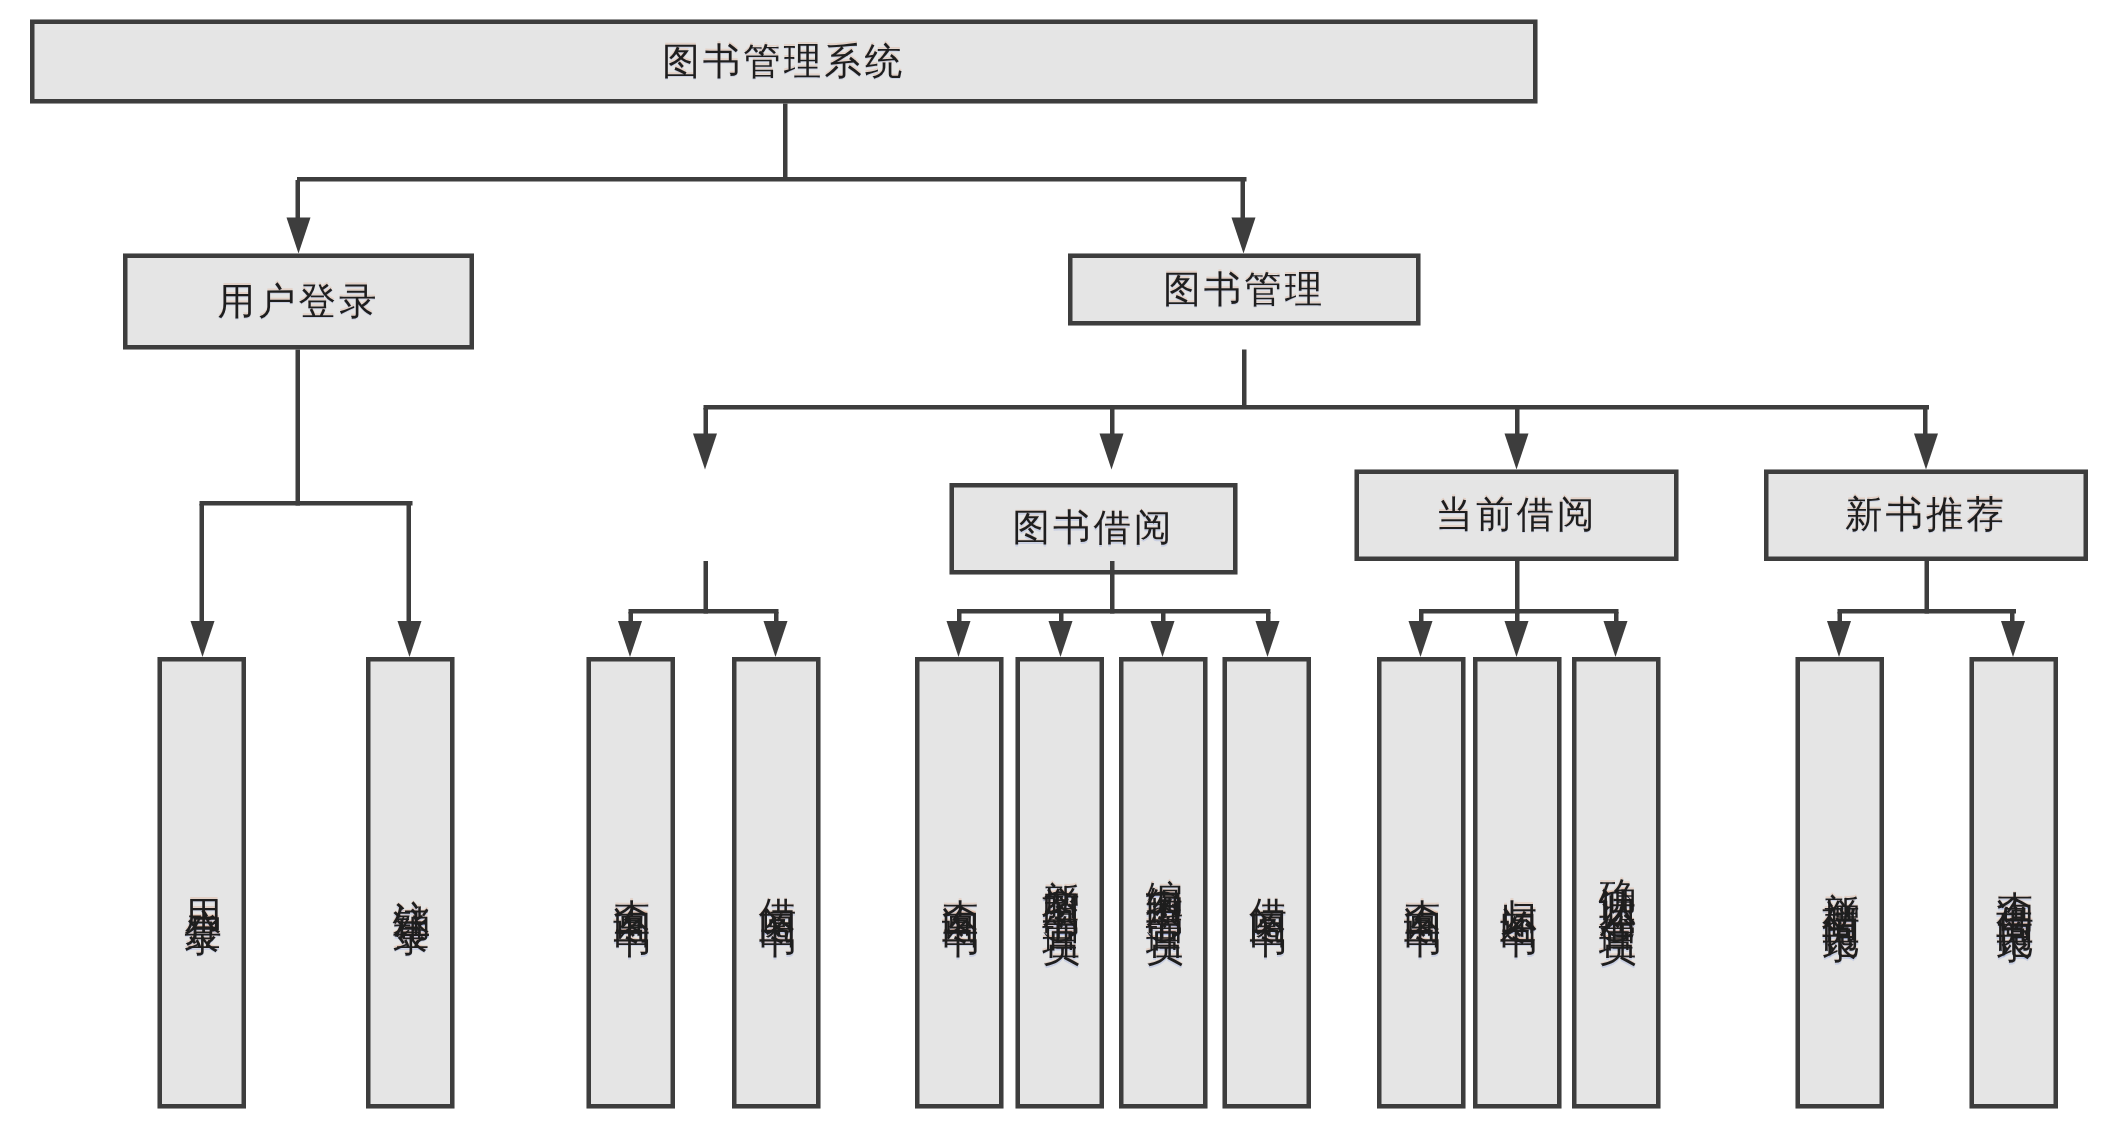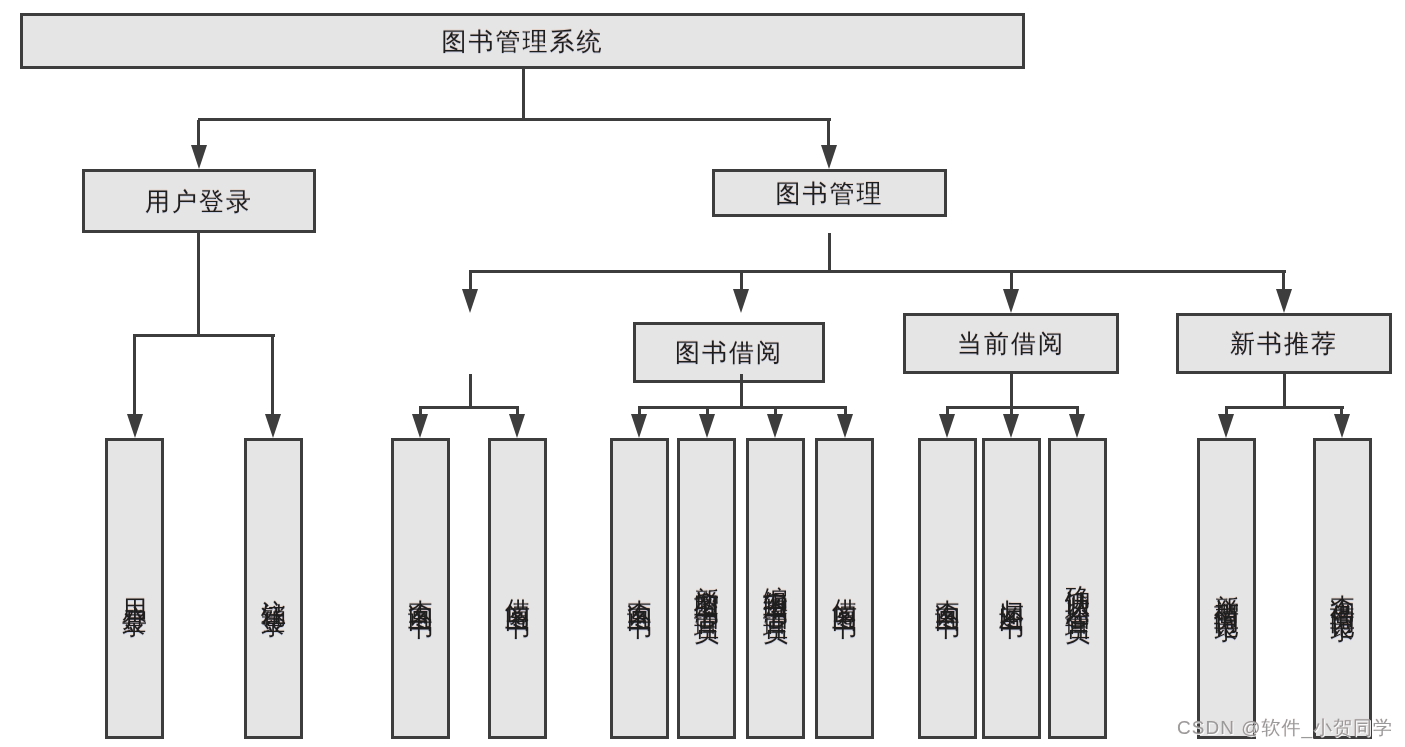--- a/index.html
+++ b/index.html
@@ -146,15 +146,14 @@
   <div class="box v" style="left:1048px;top:438px;width:59px;height:301px">
     <span>确认归还（管理员）</span>
   </div>
   <div class="box v" style="left:1197px;top:438px;width:59px;height:301px">
     <span>新增借阅记录</span>
   </div>
   <div class="box v" style="left:1313px;top:438px;width:59px;height:301px">
     <span>查询借阅记录</span>
   </div>
 
-  <div class="watermark">CSDN @软件_小贺同学</div>
 
 </div>
 
 </body></html>

